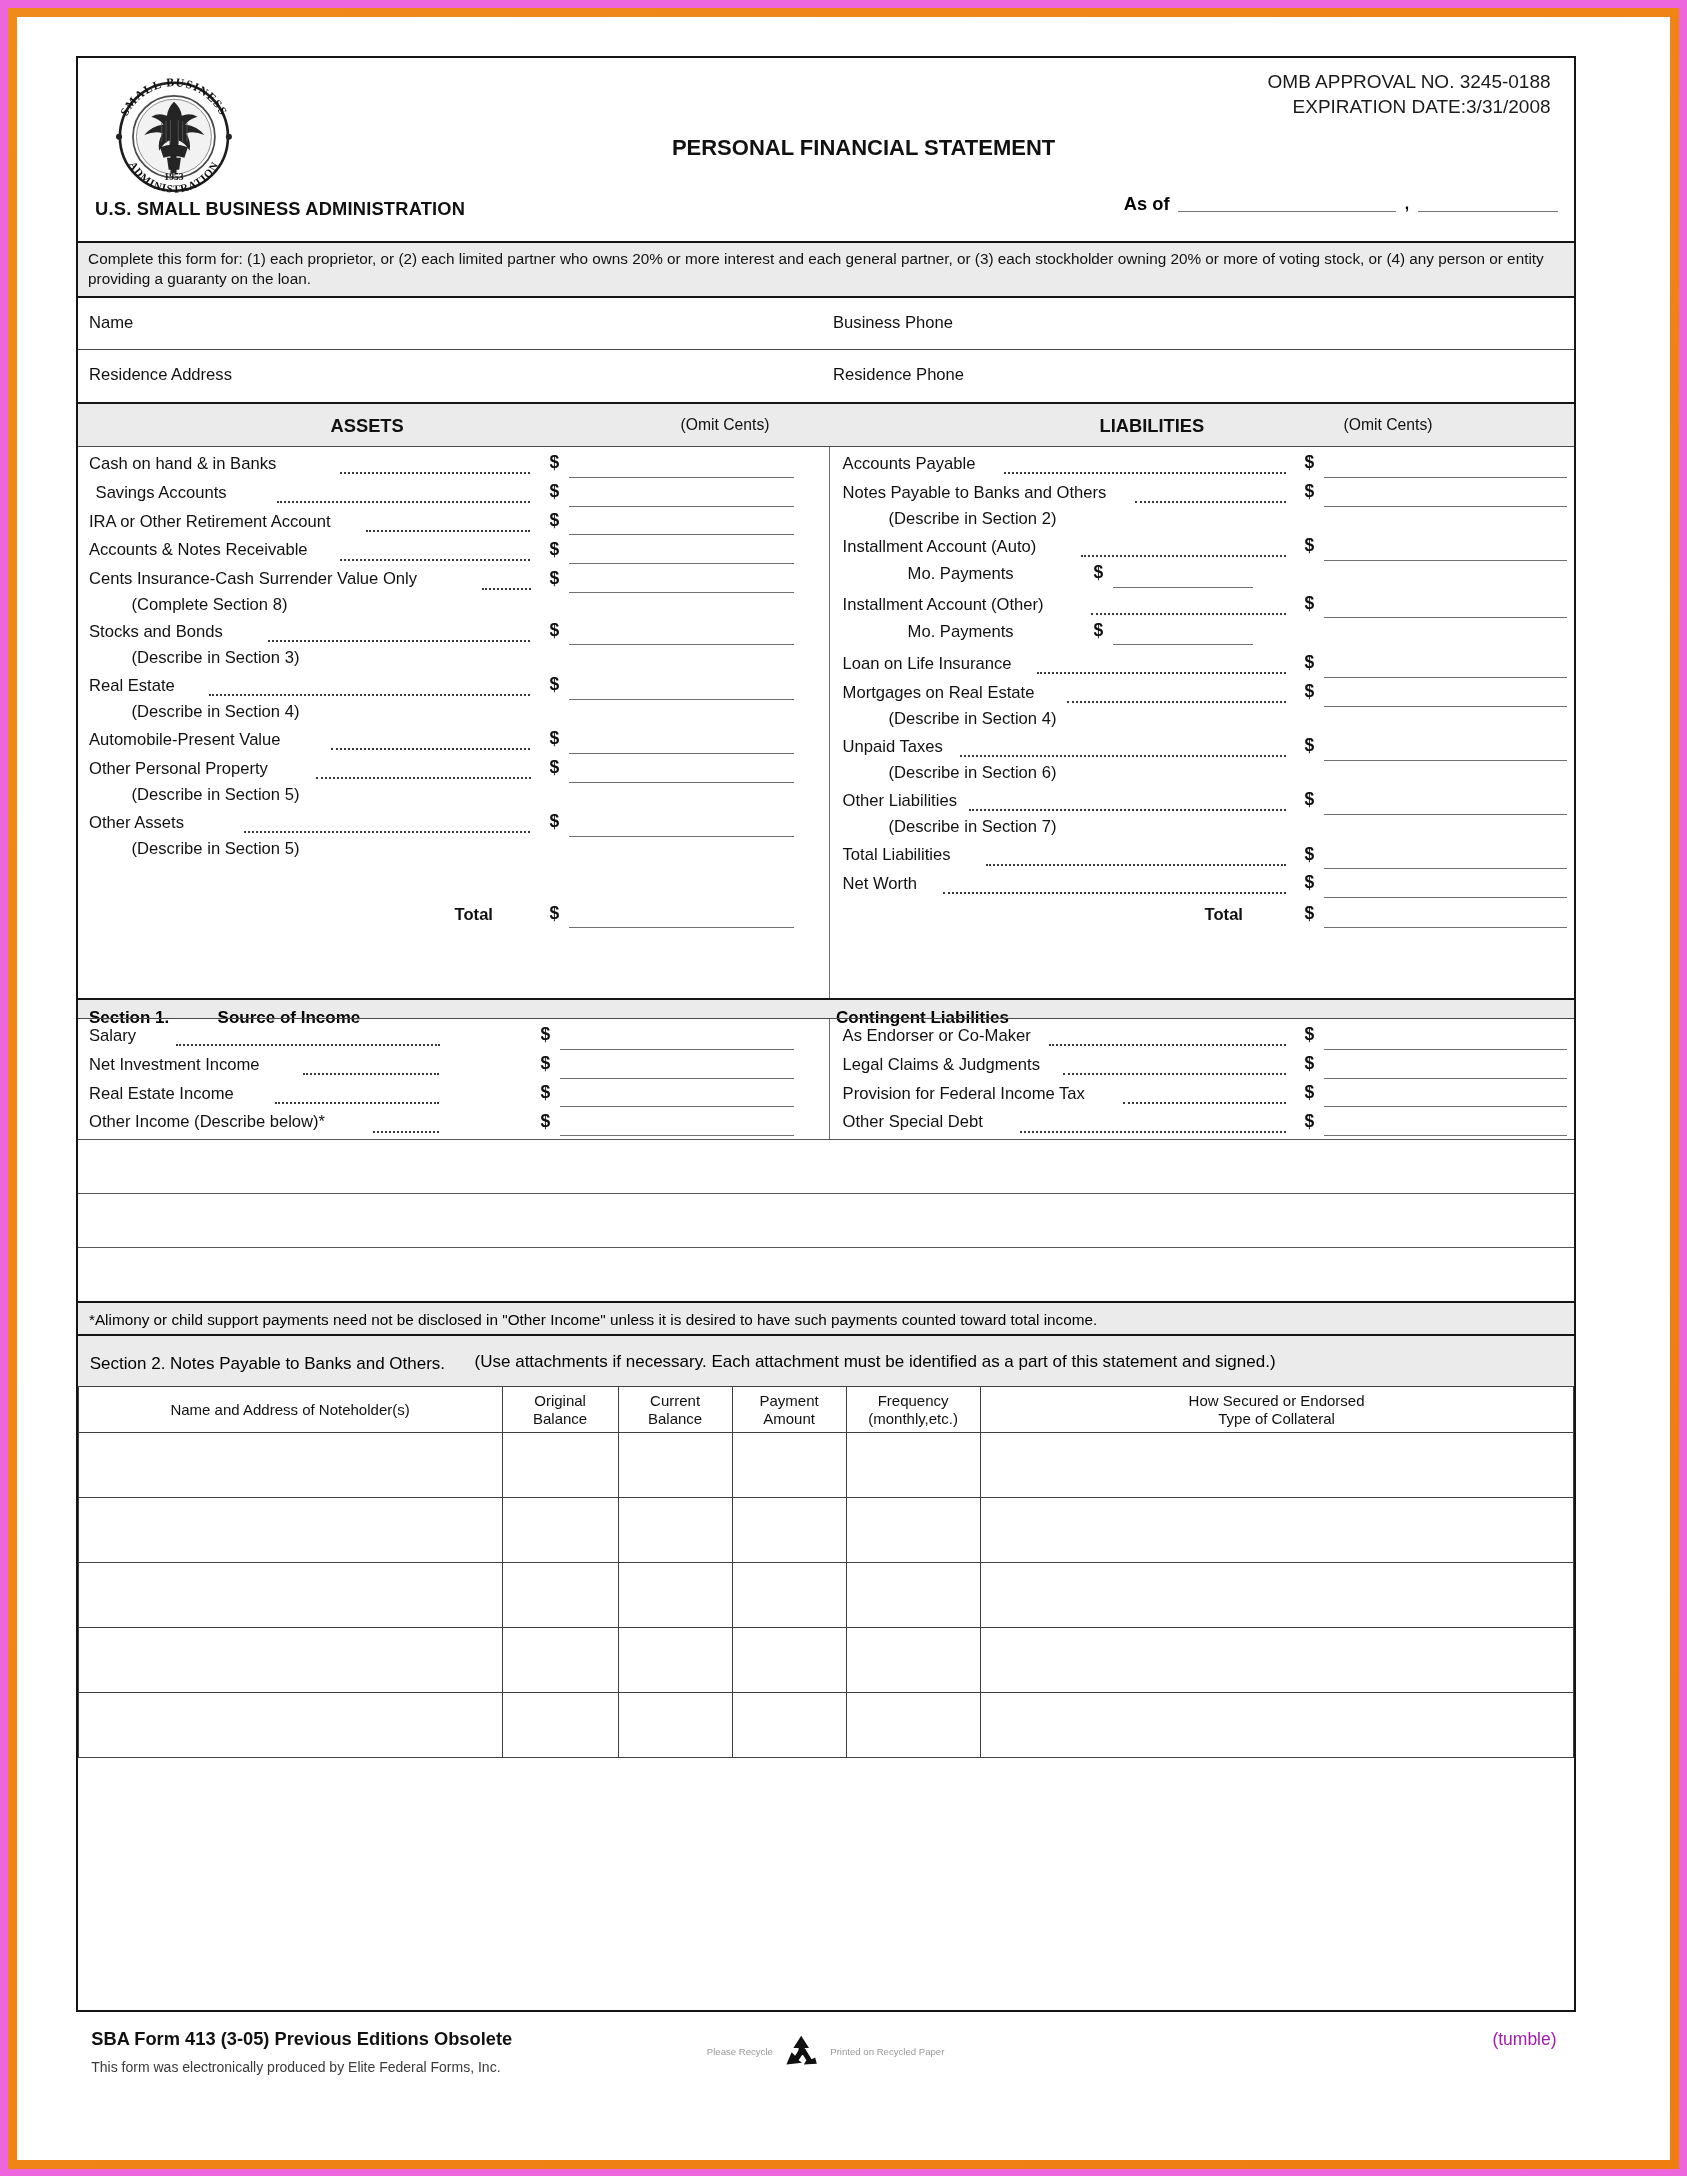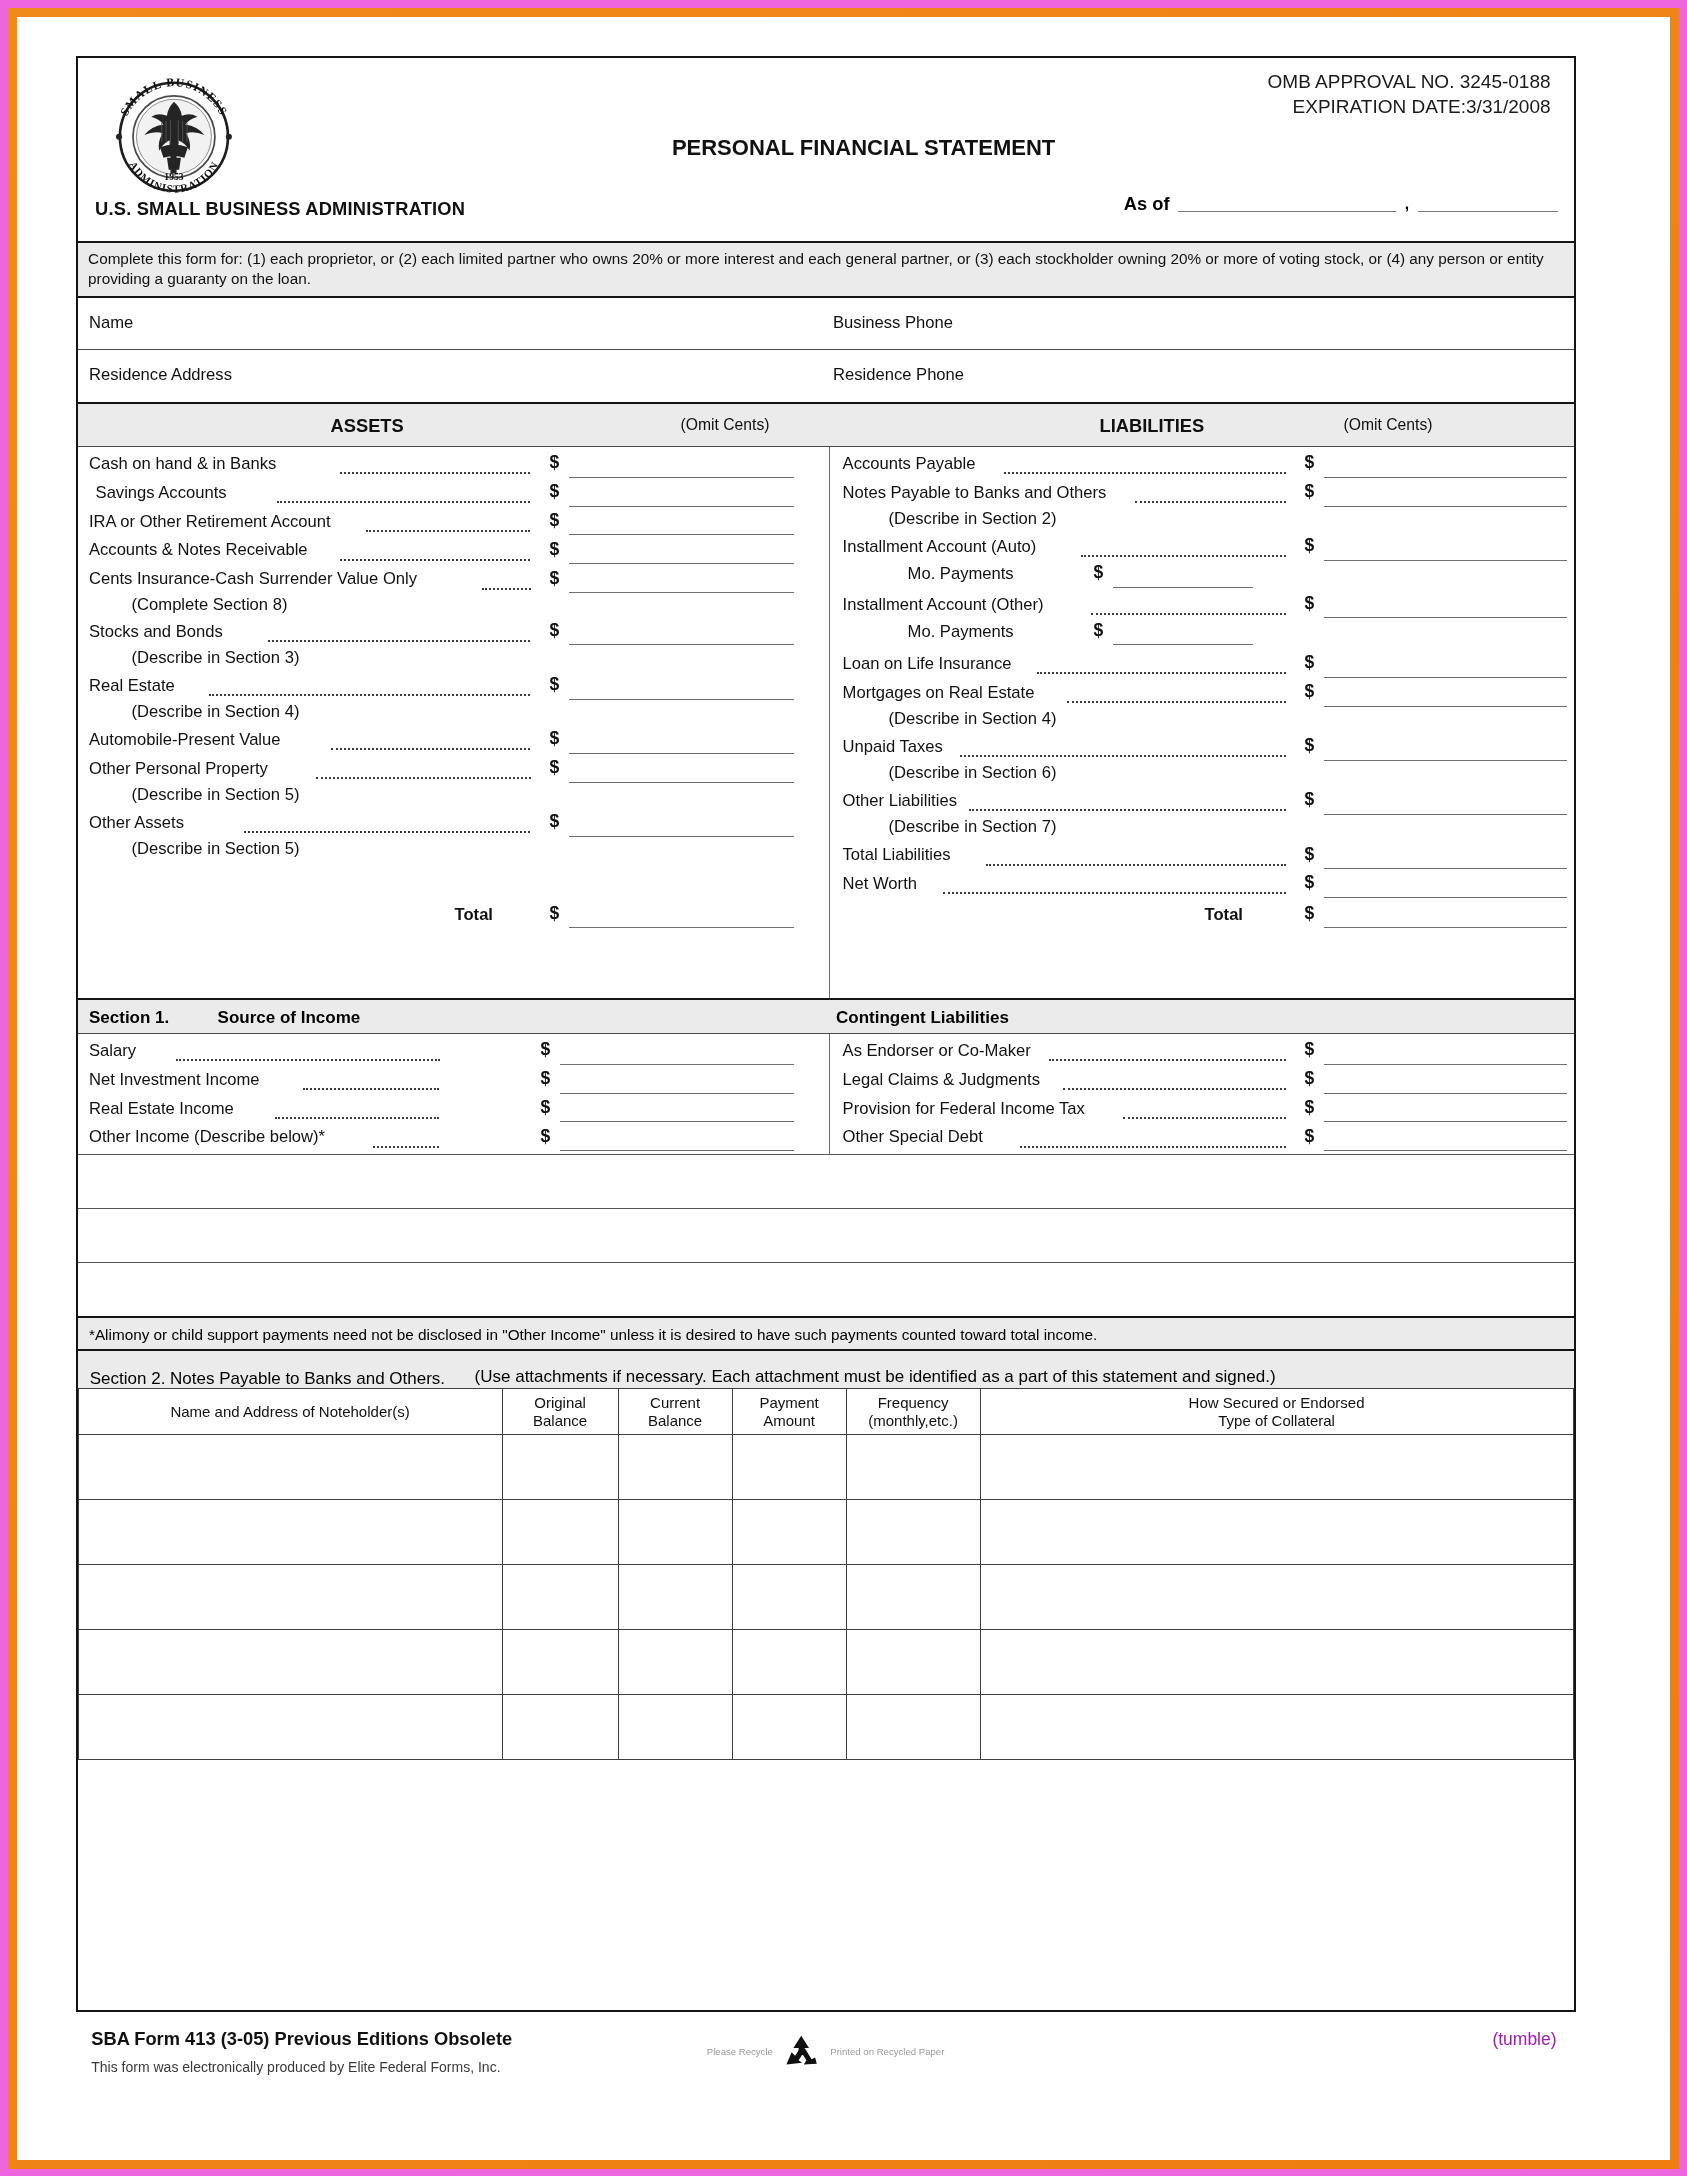--- a/index.html
+++ b/index.html
@@ -90,34 +90,34 @@
   .litem { position:relative; font-size:16.6px; color:#111; }
   .litem .nm { position:absolute; white-space:nowrap; }
   .litem .dots {
     position:absolute; border-bottom:2.6px dotted #3a3a3a; height:0.9px;
   }
   .litem .dol { position:absolute; font-weight:bold; font-size:17.5px; }
   .litem .amt { position:absolute; border-bottom:1.7px solid #6f6f6f; height:0.9px; }
   .sub { position:absolute; font-size:16.6px; color:#111; }
 
   
-  .s1head { position:relative; height:35px;padding-left:46px; }
+  .s1head { position:relative; height:20px;padding-left:46px; }
   .s1head .a { position:absolute; left:11.4px; top:7.9px; font-size:17px; font-weight:bold; }
   .s1head .b { position:absolute; left:140px; top:7.9px; font-size:17px; font-weight:bold; }
   .s1head .c { position:absolute; left:50.7%; top:7.9px; font-size:17px; font-weight:bold; }
 
   
   .descHead { position:relative; height:33px; }
   .descHead span { position:absolute; left:11.4px; top:7.9px; font-size:16.6px; }
   .descRow { height:54px; border-top:1.7px solid #555; }
 
   .alimony { position:relative; height:33px; }
   .alimony span { position:absolute; left:11.4px; top:7.9px; font-size:15.3px; }
 
-  .s2head { position:relative; height:39px; }
+  .s2head { position:relative; height:52px; }
   .s2head .l { position:absolute; left:12.2px; top:17.5px; font-size:17px; }
   .s2head .r { position:absolute; left:397px; top:15.7px; font-size:17px; }
 
   
   #s2tbl { width:100%; border-collapse:collapse; table-layout:fixed; }
   #s2tbl th {
     border:1.7px solid #3f3f3f; font-size:15px; font-weight:normal;
     padding:5.2px 1.7px; line-height:1.15; color:#111;
   }
   #s2tbl td { border:1.7px solid #3f3f3f; height:65px; }

